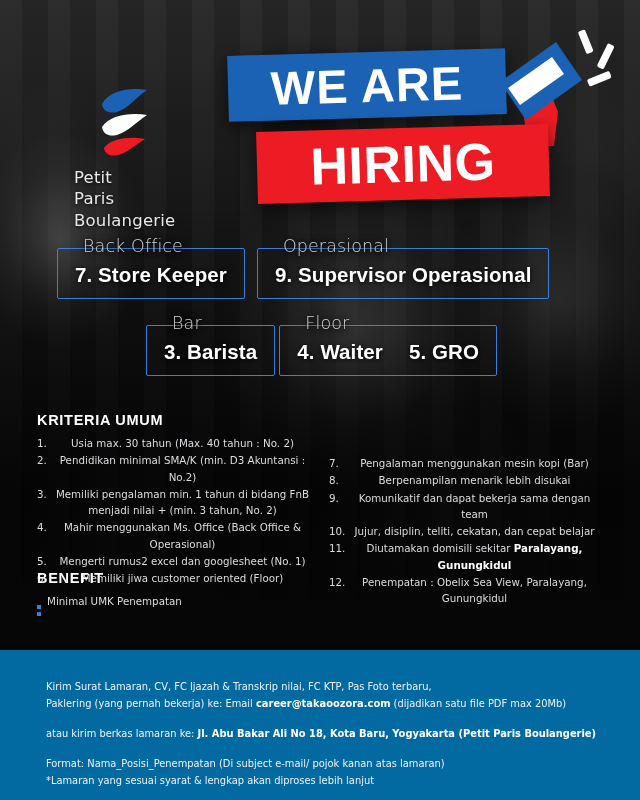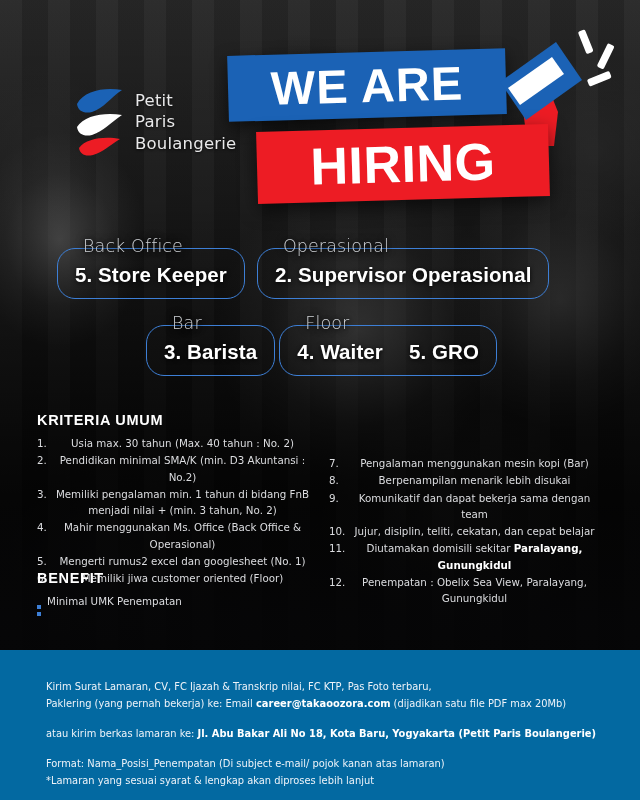--- a/index.html
+++ b/index.html
@@ -39,21 +39,21 @@
   }
   .bg-darken {
     position:absolute; inset:0;
     background:
       linear-gradient(180deg, rgba(0,0,0,0.30) 0%, rgba(0,0,0,0.38) 26%, rgba(0,0,0,0.62) 48%, rgba(0,0,0,0.80) 62%, rgba(5,5,6,0.94) 78%, #050506 100%);
   }
 
   
   .logo {
     position:absolute; left:74px; top:86px;
-    display:flex; align-items:center; gap:9px;
+    display:flex; align-items:center; gap:9px;flex-direction:column;
   }
   .logo-mark { width:52px; height:72px; flex:0 0 auto; }
   .logo-text {
     display:flex; flex-direction:column;
     color:#e9e9ea;
     font-family:"DejaVu Sans", sans-serif;
     font-size:16.5px; line-height:1.30;
     letter-spacing:0.2px;
     text-shadow:0 1px 3px rgba(0,0,0,0.8);
   }
@@ -91,21 +91,21 @@
 
   
   .positions { position:absolute; left:0; top:248px; width:640px; }
   .pos-row { display:flex; margin-bottom:26px; }
   .pos-row.row1 { padding-left:57px; gap:12px; }
   .pos-row.row2 { padding-left:146px; gap:4px; }
 
   .pos-box {
     position:relative;
     border:1.4px solid #3d7fd6;
-    border-radius:18px;
+    border-radius:2px;
     padding:14px 17px 11px 17px;
     display:flex; align-items:center; gap:26px;justify-content:center;
   }
   .pos-legend {
     position:absolute;
     top:-11px; left:16px;
     padding:0 9px;
     color:#cfd2d6;
     font-family:"DejaVu Sans", sans-serif;
     font-weight:300;
@@ -222,25 +222,25 @@
 
   <div class="banner-hiring">
     <span>HIRING</span>
   </div>
 
   <div class="positions">
 
     <div class="pos-row row1">
       <div class="pos-box">
         <span class="pos-legend">Back Office</span>
-        <span class="pos-title">5. Store Keeper</span>
+        <span class="pos-title">7. Store Keeper</span>
       </div>
       <div class="pos-box">
         <span class="pos-legend">Operasional</span>
-        <span class="pos-title">2. Supervisor Operasional</span>
+        <span class="pos-title">9. Supervisor Operasional</span>
       </div>
     </div>
 
     <div class="pos-row row2">
       <div class="pos-box">
         <span class="pos-legend">Bar</span>
         <span class="pos-title">3. Barista</span>
       </div>
       <div class="pos-box">
         <span class="pos-legend">Floor</span>

